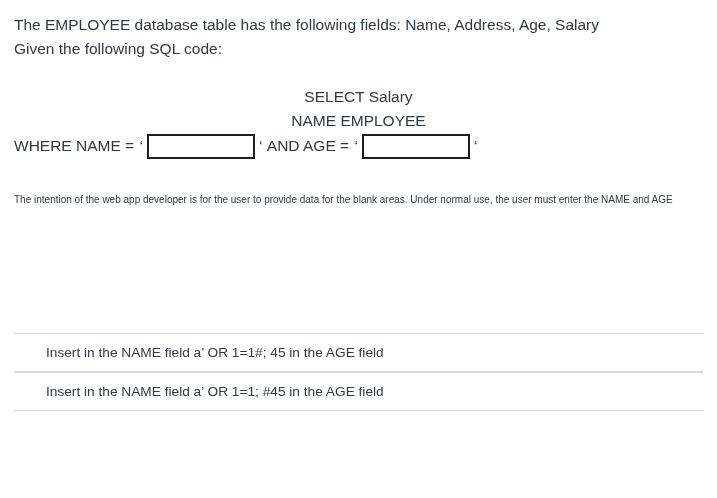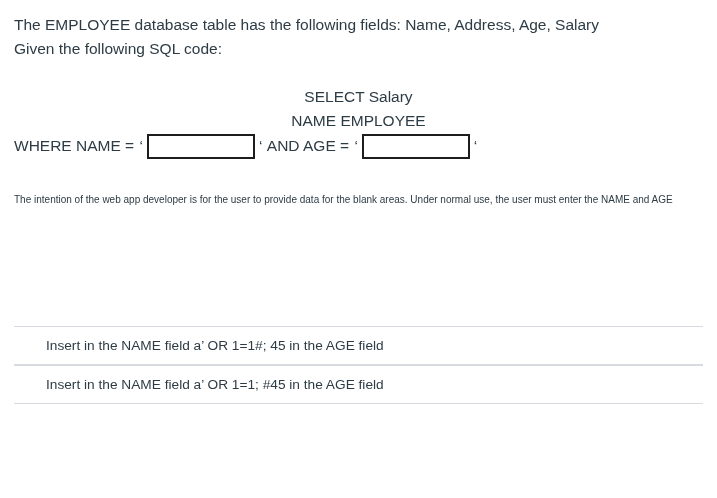--- a/index.html
+++ b/index.html
@@ -82,21 +82,21 @@
     padding: 0 4px;
     font-family: "Liberation Sans", sans-serif;
     font-size: 14px;
     color: #2d3b45;
     outline: none;
   }
 
   .answers {
     position: absolute;
     left: 14px;
-    top: 326px;
+    top: 333px;
     width: 689px;
     text-align: center;
   }
 
   .divider {
     height: 1px;
     background: #d7dade;
     width: 100%;
   }
 

